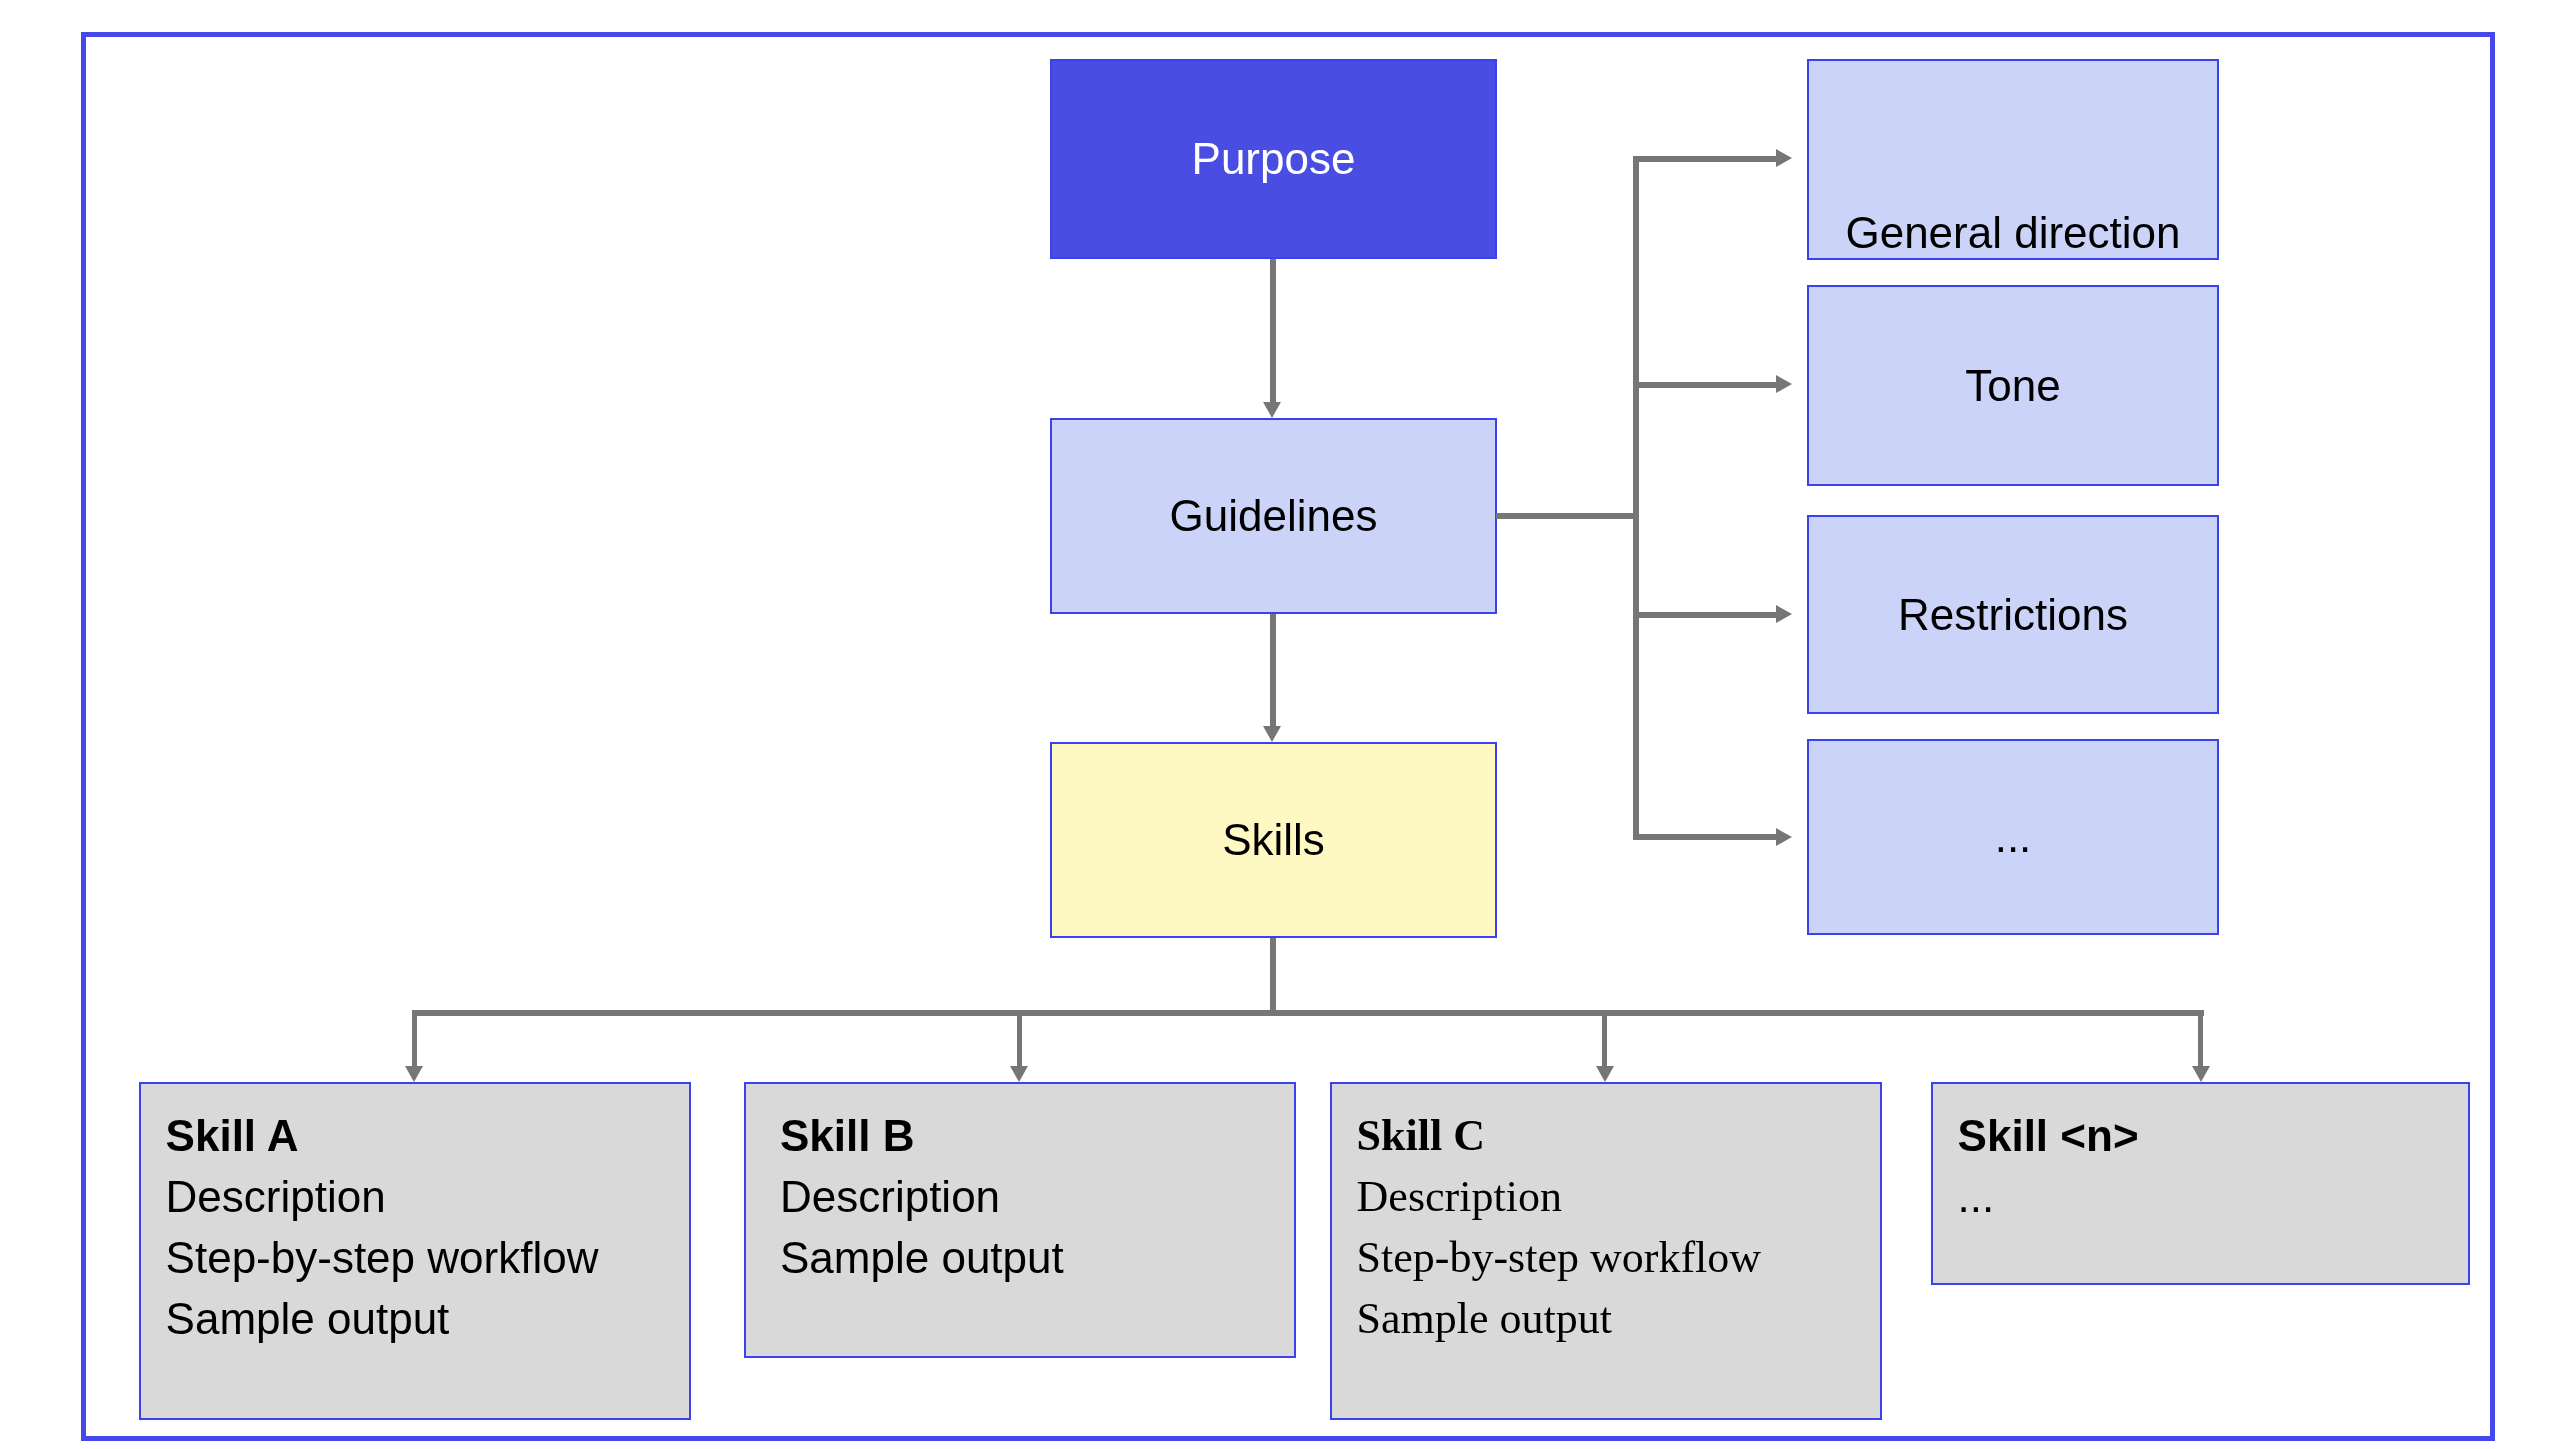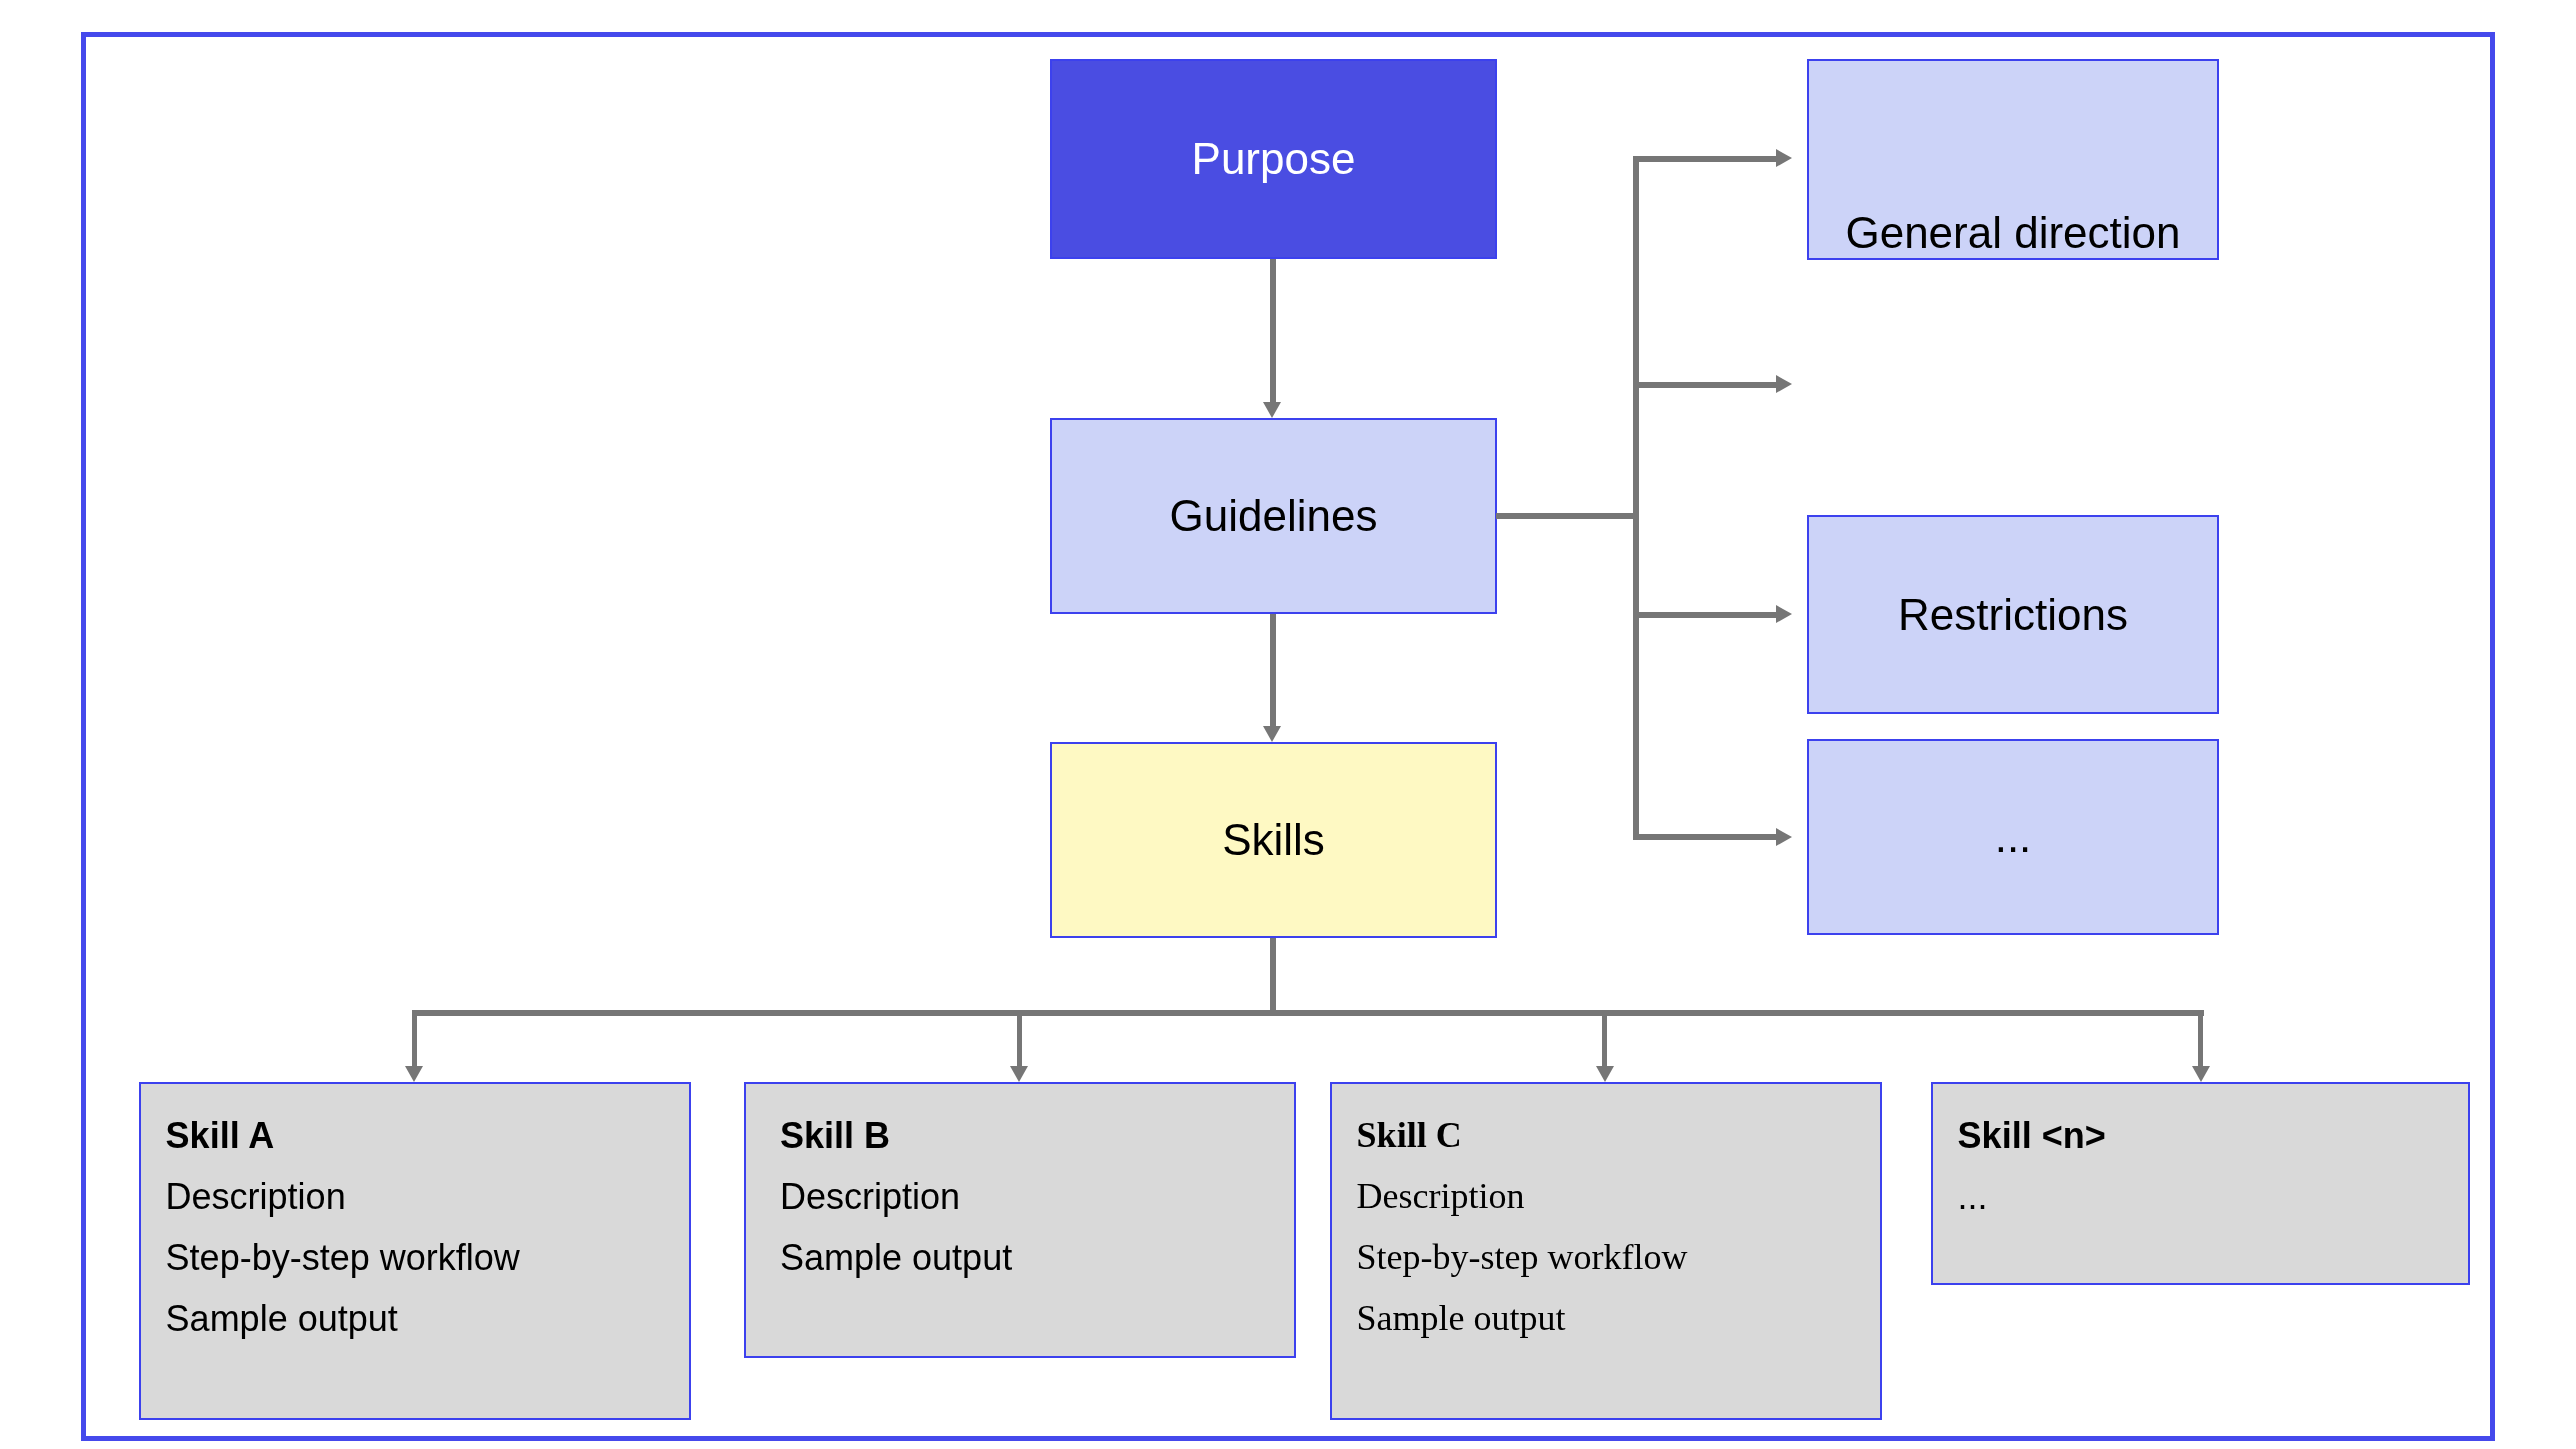--- a/index.html
+++ b/index.html
@@ -45,21 +45,21 @@
   .node-gray {
     background: #fef9c3;
     border: 2.3px solid #3c41ee;
   }
   .skill-box {
     position: absolute;
     box-sizing: border-box;
     background: #d9d9d9;
     border: 2.3px solid #3c41ee;
     color: #000000;
-    font-size: 36px;
+    font-size: 44px;
     line-height: 61px;
     padding: 21px 17.6px 0 24.6px;
     text-align: left;
   }
   .skill-box .title { font-weight: bold; }
   .skill-box div { white-space: nowrap; }
   .hline, .vline {
     position: absolute;
     background: #767676;
   }
@@ -114,20 +114,23 @@
 
   <div class="hline" style="left:1633px; top:612px; width:143px; height:5.9px;"></div>
   <div class="arrow-right" style="left:1776px; top:605px;"></div>
 
   <div class="hline" style="left:1633px; top:834px; width:143px; height:5.9px;"></div>
   <div class="arrow-right" style="left:1776px; top:828px;"></div>
 
   <div class="node node-light" style="left:1807px; top:59px; width:412px; height:201px;align-items:flex-end;">
     <span>General direction</span>
   </div>
+  <div class="node node-light" style="left:1807px; top:285px; width:412px; height:201px;">
+    <span>Tone</span>
+  </div>
   <div class="node node-light" style="left:1807px; top:515px; width:412px; height:199px;">
     <span>Restrictions</span>
   </div>
   <div class="node node-light" style="left:1807px; top:739px; width:412px; height:196px;">
     <span>...</span>
   </div>
 
   <div class="vline" style="left:1270px; top:938px; width:5.9px; height:74px;"></div>
   <div class="hline" style="left:412px; top:1010px; width:1792px; height:5.9px;"></div>
 

